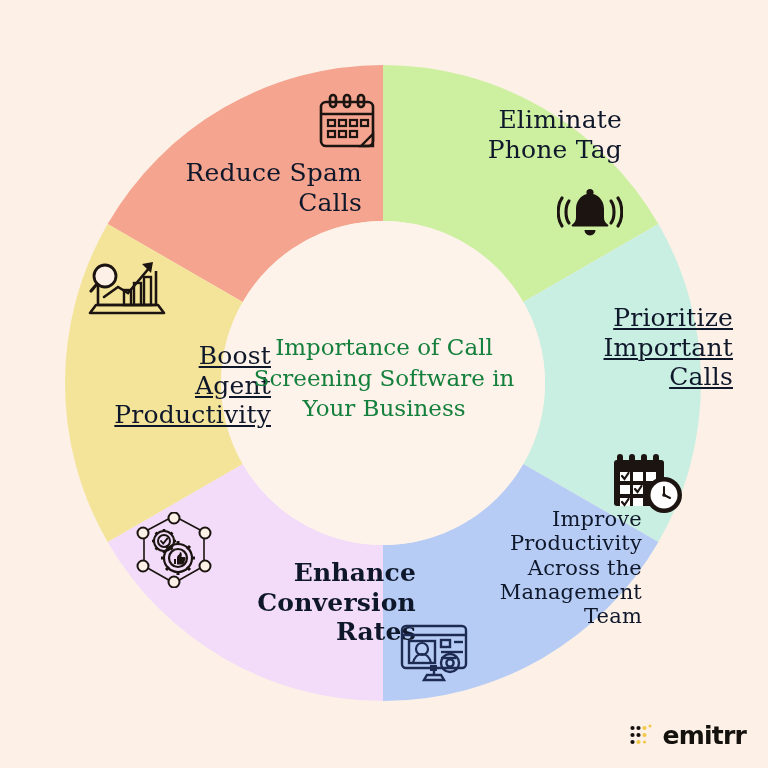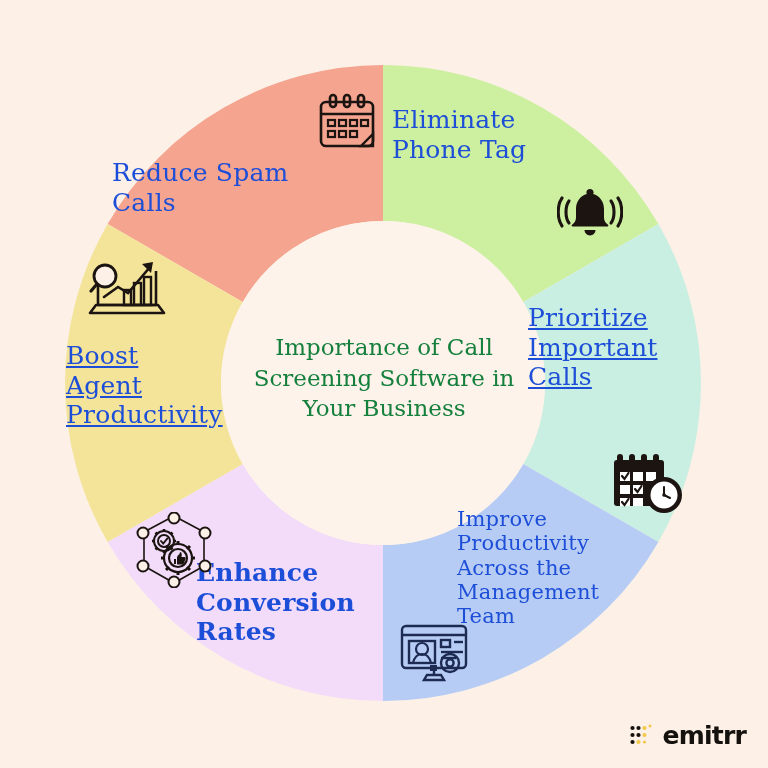--- a/index.html
+++ b/index.html
@@ -22,22 +22,22 @@
   }
   #donut-svg {
     position: absolute;
     left: 0;
     top: 0;
     width: 768px;
     height: 768px;
   }
   .seg-label {
     position: absolute;
-    text-align: left;
-    color: #1d4ed8;
+    text-align: right;
+    color: #0f172a;
     font-family: "DejaVu Serif", "Liberation Serif", serif;
     font-size: 25px;
     line-height: 1.18;
     letter-spacing: 0.2px;
     white-space: pre-line;
     pointer-events: none;
   }
   .seg-label.small {
     font-size: 21px;
     line-height: 1.16;

